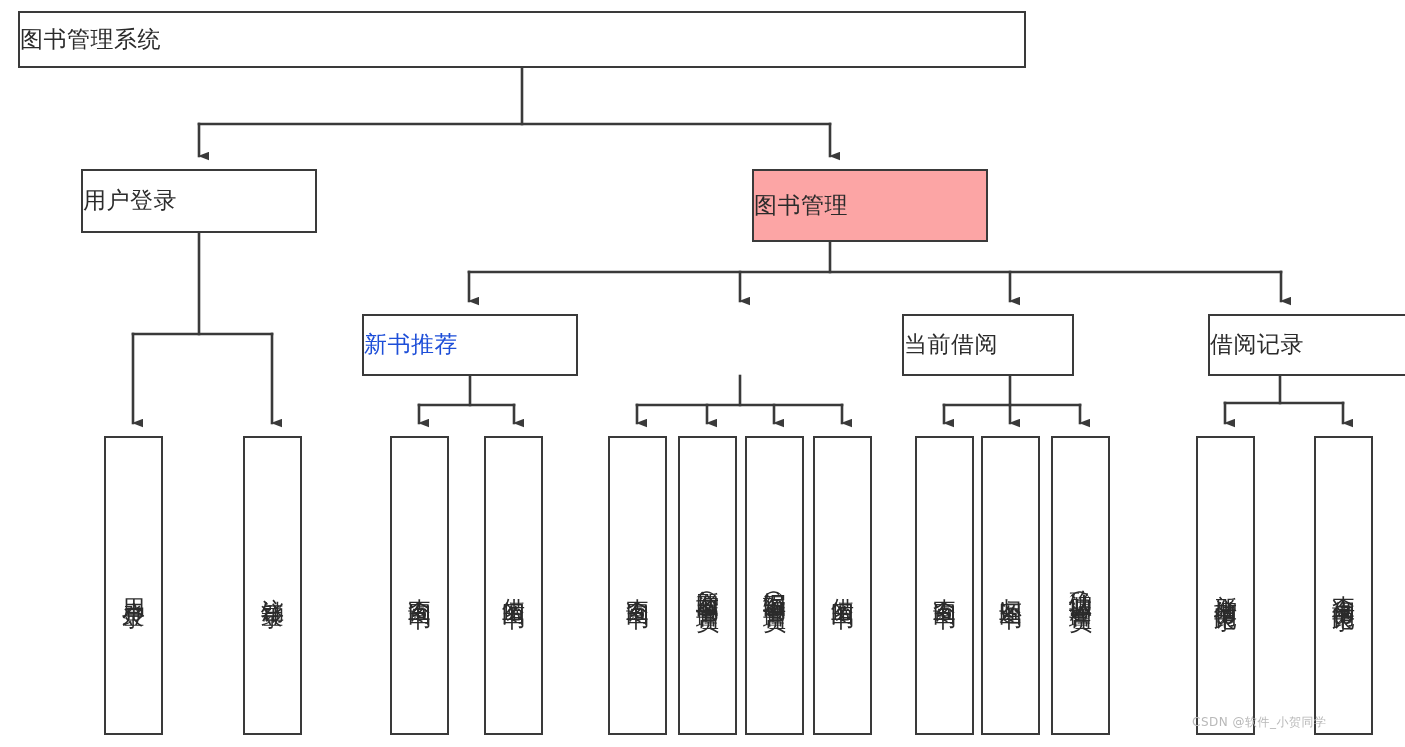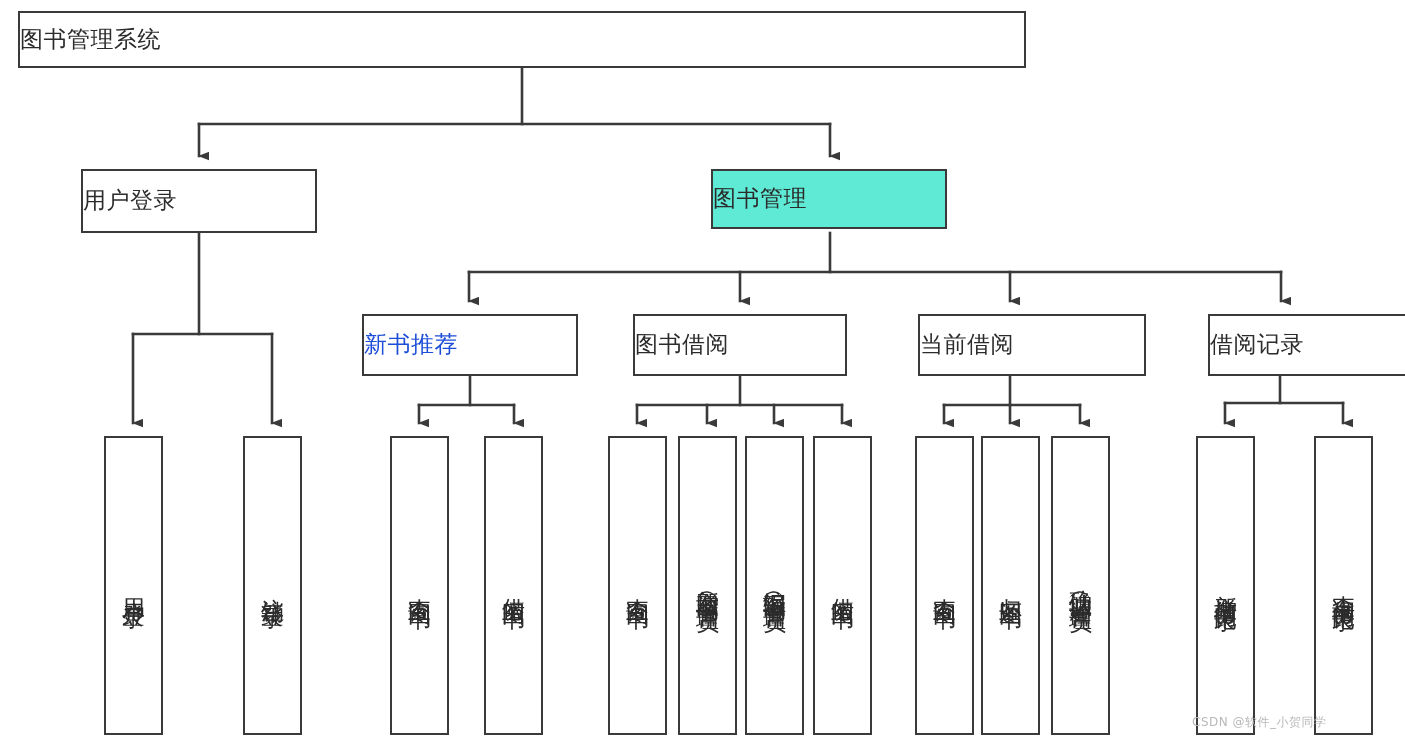--- a/index.html
+++ b/index.html
@@ -123,31 +123,28 @@
     </g>
   </svg>
 
   <div class="node horizontal" id="node-root" style="left: 18px; top: 11px; width: 1008px; height: 57px; border-color: rgb(58, 58, 58); background: rgb(255, 255, 255); color: rgb(43, 43, 43);">
     <span class="label">图书管理系统</span>
   </div>
 
   <div class="node horizontal" id="node-l2-0" style="left: 81px; top: 169px; width: 236px; height: 64px; border-color: rgb(58, 58, 58); background: rgb(255, 255, 255); color: rgb(43, 43, 43);">
     <span class="label">用户登录</span>
   </div>
-  <div class="node horizontal" id="node-l2-1" style="left: 711px; top: 169px; width: 236px; height: 60px; border-color: rgb(58, 58, 58); background: #5eead4; color: rgb(43, 43, 43);">
+  <div class="node horizontal" id="node-l2-1" style="left: 752px; top: 169px; width: 236px; height: 73px; border-color: rgb(58, 58, 58); background: #fca5a5; color: rgb(43, 43, 43);">
     <span class="label">图书管理</span>
   </div>
 
   <div class="node horizontal" id="node-l3-0" style="left: 362px; top: 314px; width: 216px; height: 62px; border-color: rgb(58, 58, 58); background: rgb(255, 255, 255); color: #1d4ed8;">
     <span class="label">新书推荐</span>
   </div>
-  <div class="node horizontal" id="node-l3-1" style="left: 633px; top: 314px; width: 214px; height: 62px; border-color: rgb(58, 58, 58); background: rgb(255, 255, 255); color: rgb(43, 43, 43);">
-    <span class="label">图书借阅</span>
-  </div>
-  <div class="node horizontal" id="node-l3-2" style="left: 902px; top: 314px; width: 228px; height: 62px; border-color: rgb(58, 58, 58); background: rgb(255, 255, 255); color: rgb(43, 43, 43); margin-left: 16px;">
+  <div class="node horizontal" id="node-l3-2" style="left: 902px; top: 314px; width: 172px; height: 62px; border-color: rgb(58, 58, 58); background: rgb(255, 255, 255); color: rgb(43, 43, 43);">
     <span class="label">当前借阅</span>
   </div>
   <div class="node horizontal" id="node-l3-3" style="left: 1172px; top: 314px; width: 216px; height: 62px; border-color: rgb(58, 58, 58); background: rgb(255, 255, 255); color: rgb(43, 43, 43); margin-left: 36px;">
     <span class="label">借阅记录</span>
   </div>
 
   <div class="node vertical" id="node-leaf-0" style="left: 104px; top: 436px; width: 59px; height: 299px; border-color: rgb(58, 58, 58); background: rgb(255, 255, 255); color: rgb(43, 43, 43);">
     <span class="label">用户登录</span>
   </div>
   <div class="node vertical" id="node-leaf-1" style="left: 243px; top: 436px; width: 59px; height: 299px; border-color: rgb(58, 58, 58); background: rgb(255, 255, 255); color: rgb(43, 43, 43);">

